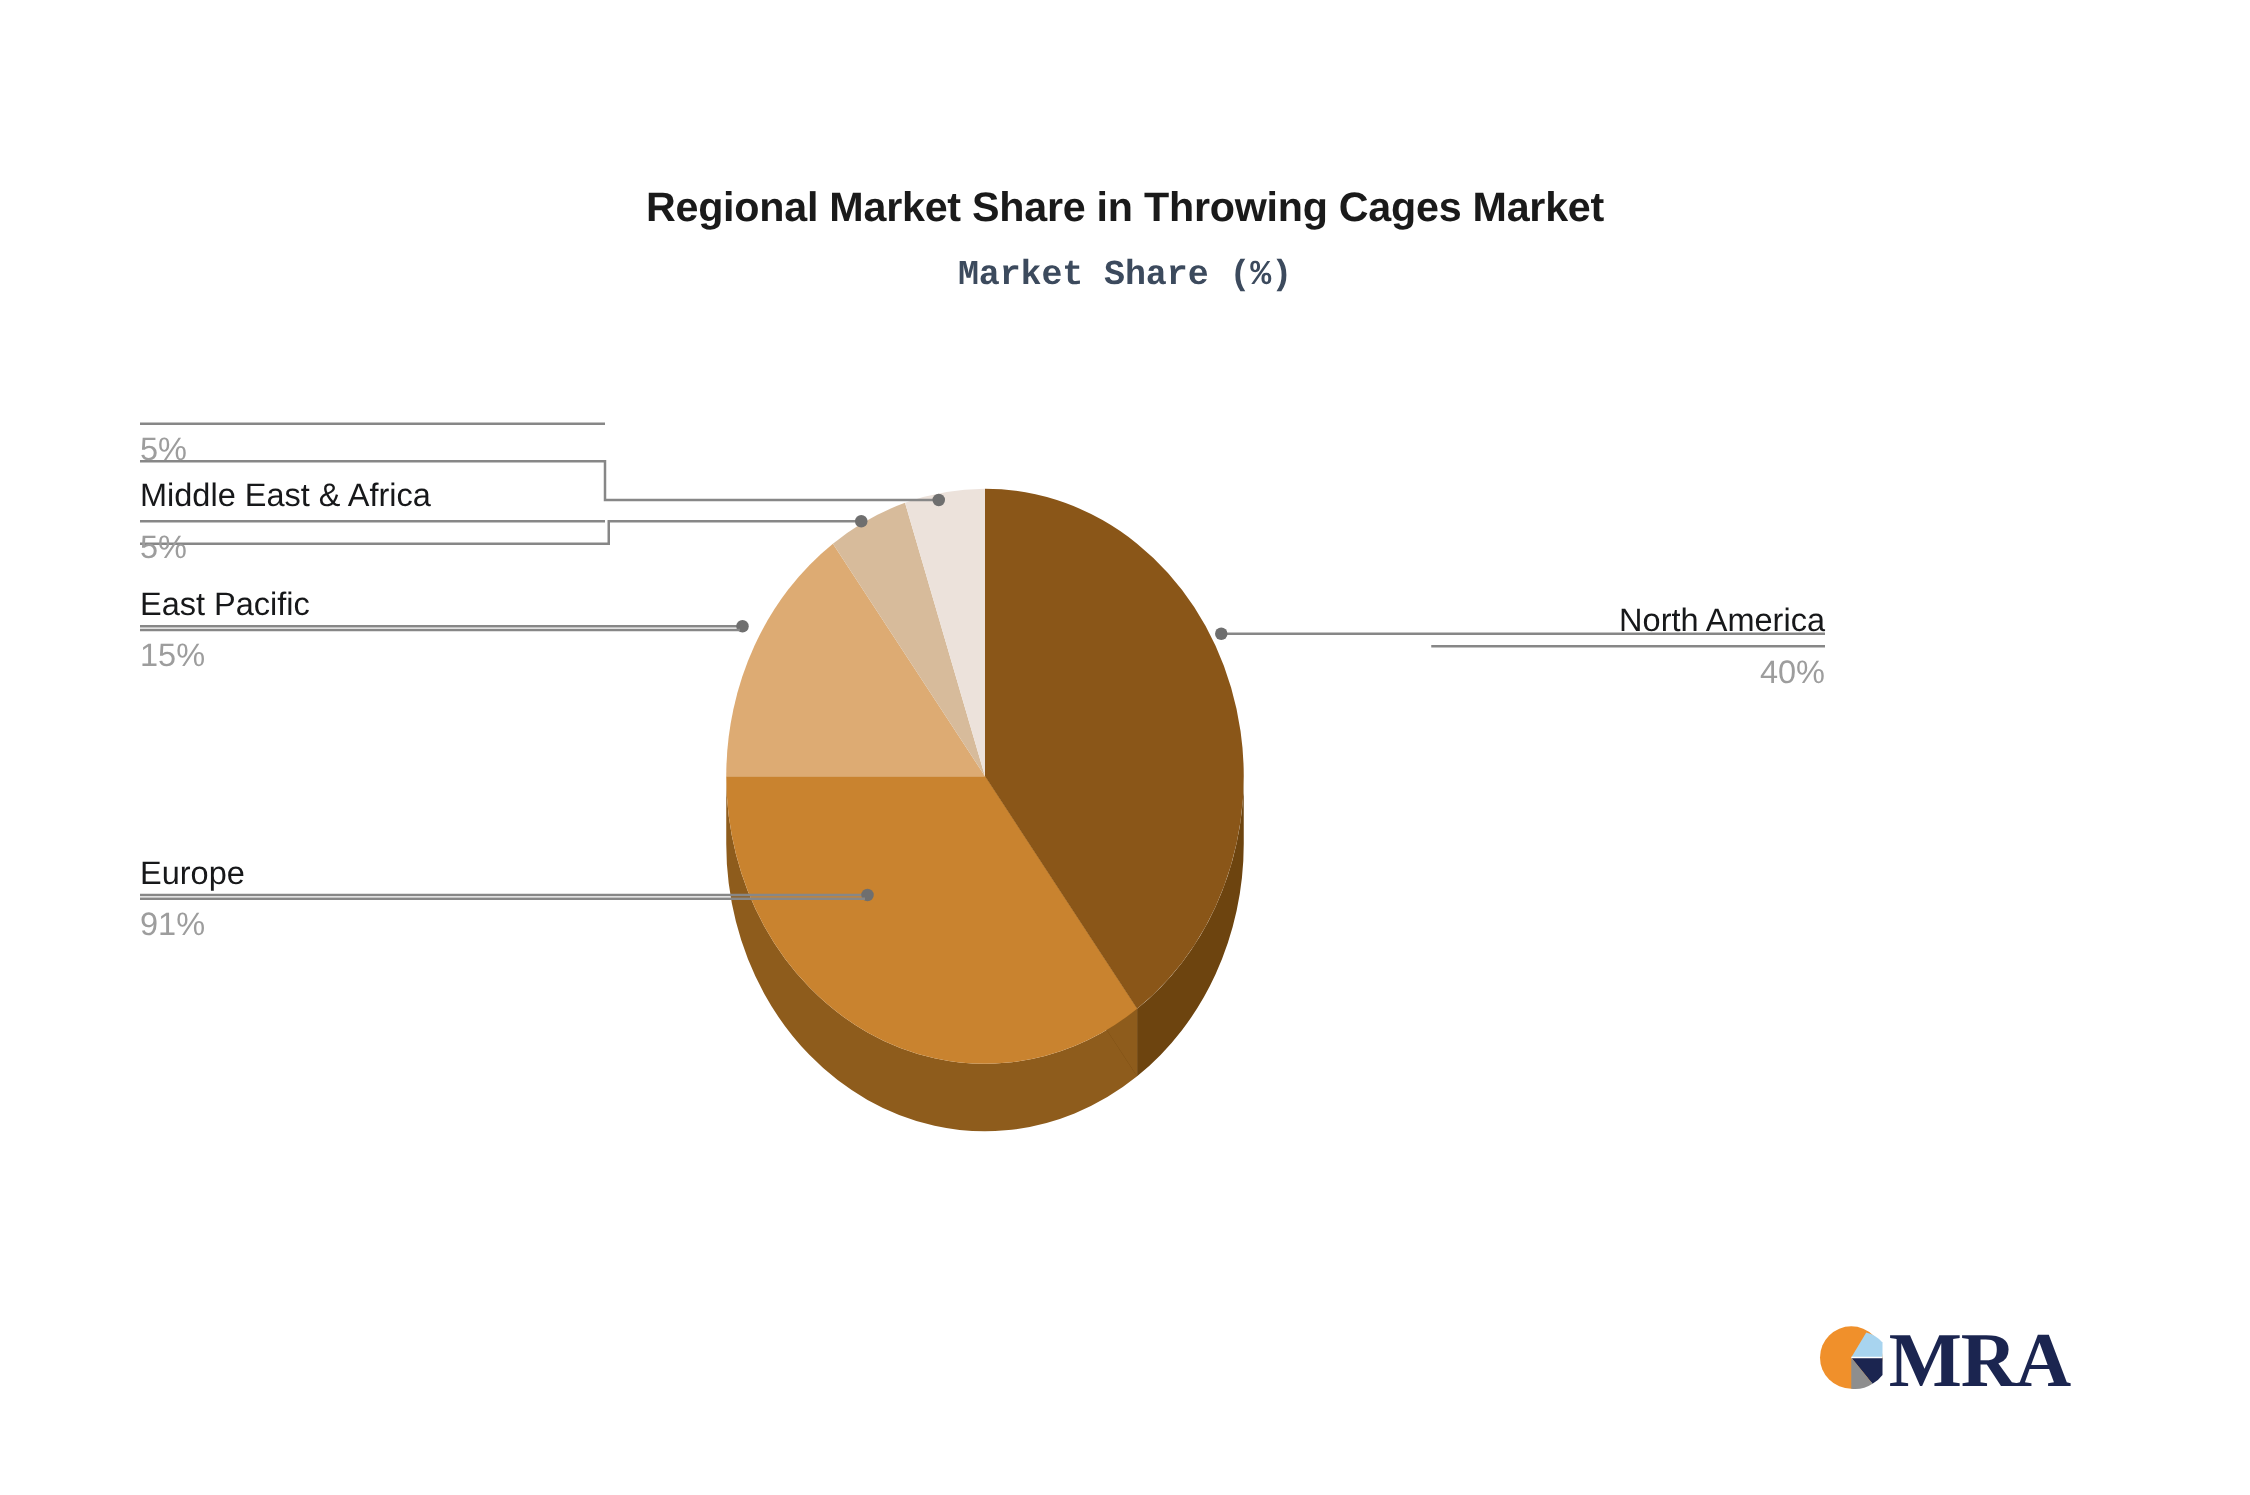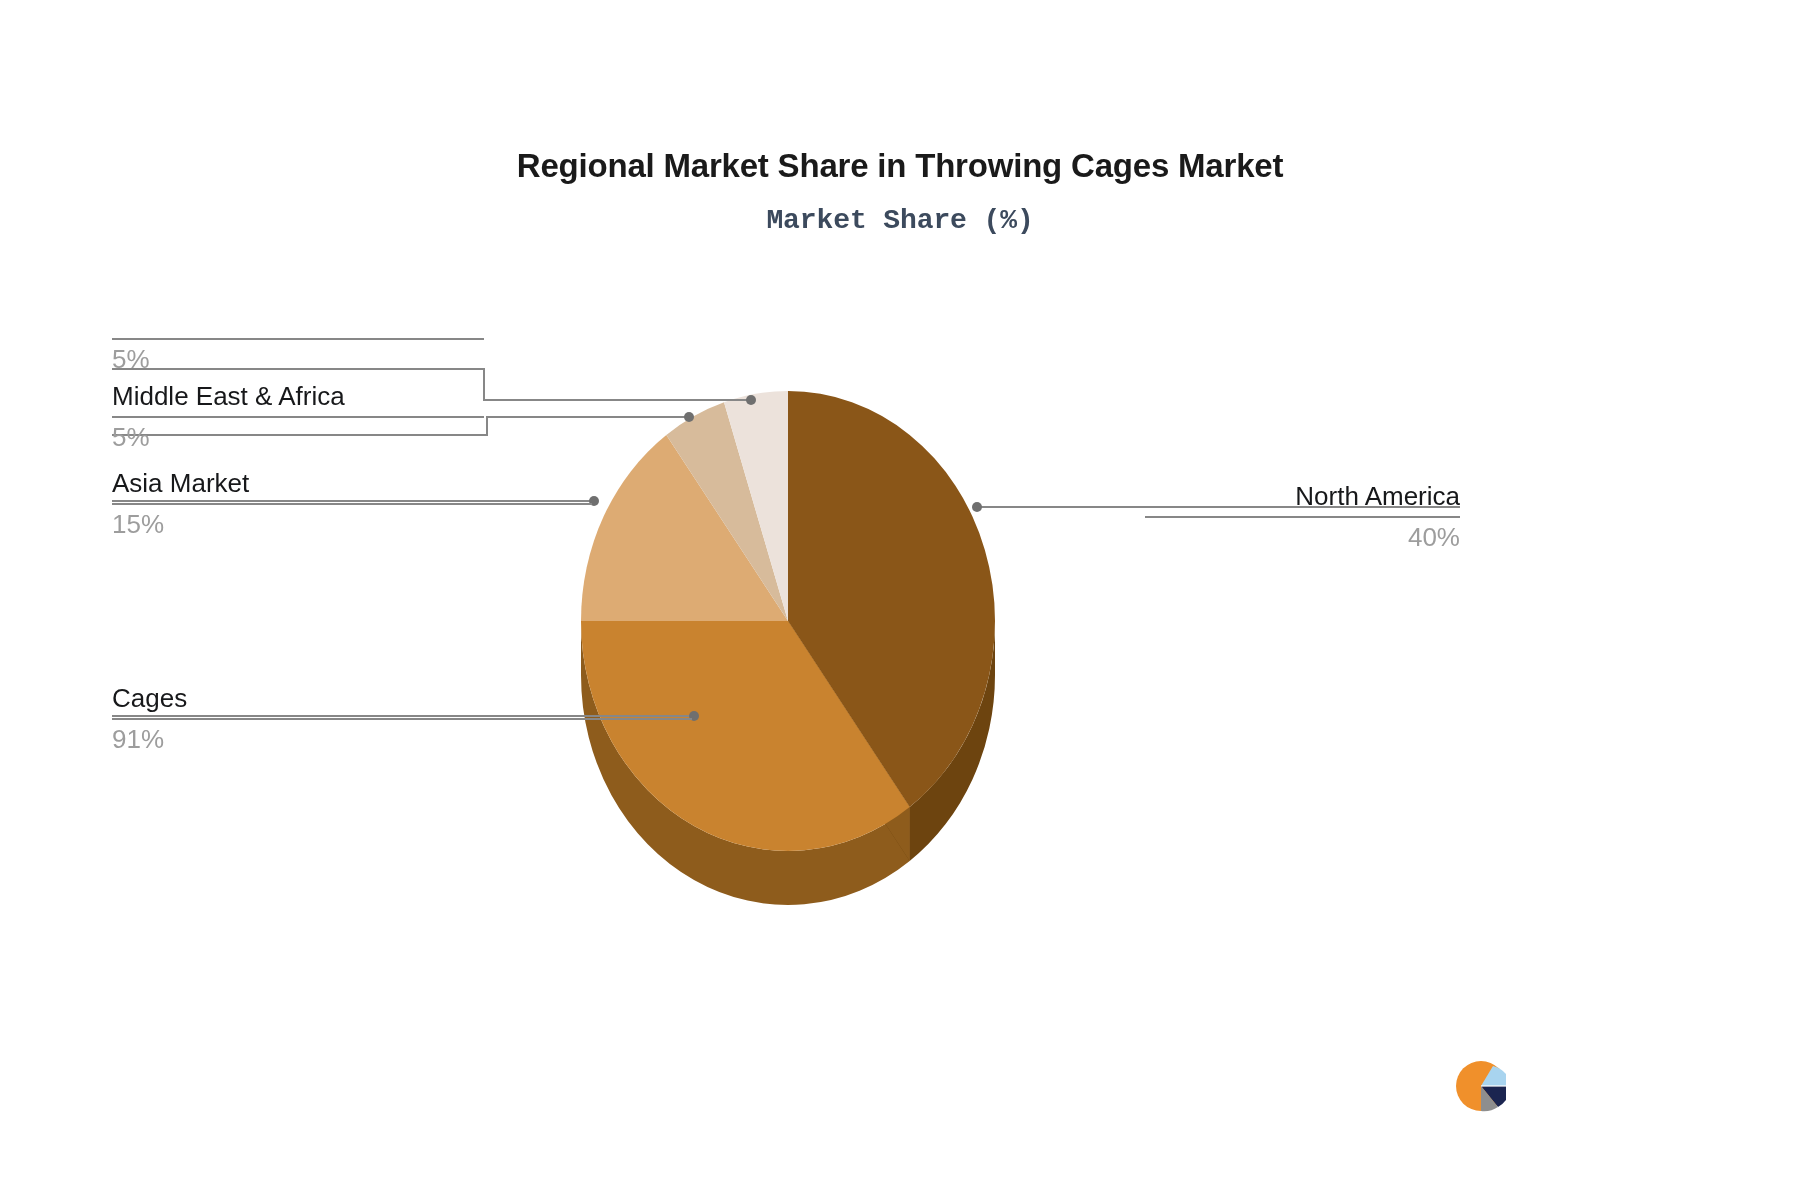--- a/index.html
+++ b/index.html
@@ -158,40 +158,41 @@
     <div class="cl-value">5%</div>
   </div>
 
   <div class="callout" style="left:112px; top:366px; width:372px;">
     <div class="cl-name">Middle East &amp; Africa</div>
     <div class="cl-rule"></div>
     <div class="cl-value">5%</div>
   </div>
 
   <div class="callout" style="left:112px; top:453px; width:480px;">
-    <div class="cl-name">Asia Market</div>
+    <div class="cl-name">East Pacific</div>
     <div class="cl-rule"></div>
     <div class="cl-value">15%</div>
   </div>
 
   <div class="callout" style="left:112px; top:668px; width:580px;">
-    <div class="cl-name">Cages</div>
+    <div class="cl-name">Europe</div>
     <div class="cl-rule"></div>
     <div class="cl-value">91%</div>
   </div>
 
   <div class="callout align-right" style="left:1145px; top:466px; width:315px;">
     <div class="cl-name">North America</div>
     <div class="cl-rule"></div>
     <div class="cl-value">40%</div>
   </div>
 
   <div id="brand-logo">
     <svg class="logo-mark" width="52" height="52" viewBox="0 0 52 52">
       <circle cx="26" cy="26" r="25" fill="#f0902b"></circle>
       <path d="M26 26 L51 26 L51 14 A25 25 0 0 0 38 6 Z" fill="#a8d4ef"></path>
       <path d="M26 26 L51 26 L51 40 A25 25 0 0 1 43 47 Z" fill="#1b2550"></path>
       <path d="M26 26 L43 47 A25 25 0 0 1 26 51 Z" fill="#8e8e8e"></path>
       <path d="M26 26 L51 26" stroke="#ffffff" stroke-width="1.2"></path>
     </svg>
+    <div class="logo-word">MRA</div>
   </div>
 
 </div>
 
 </body></html>

